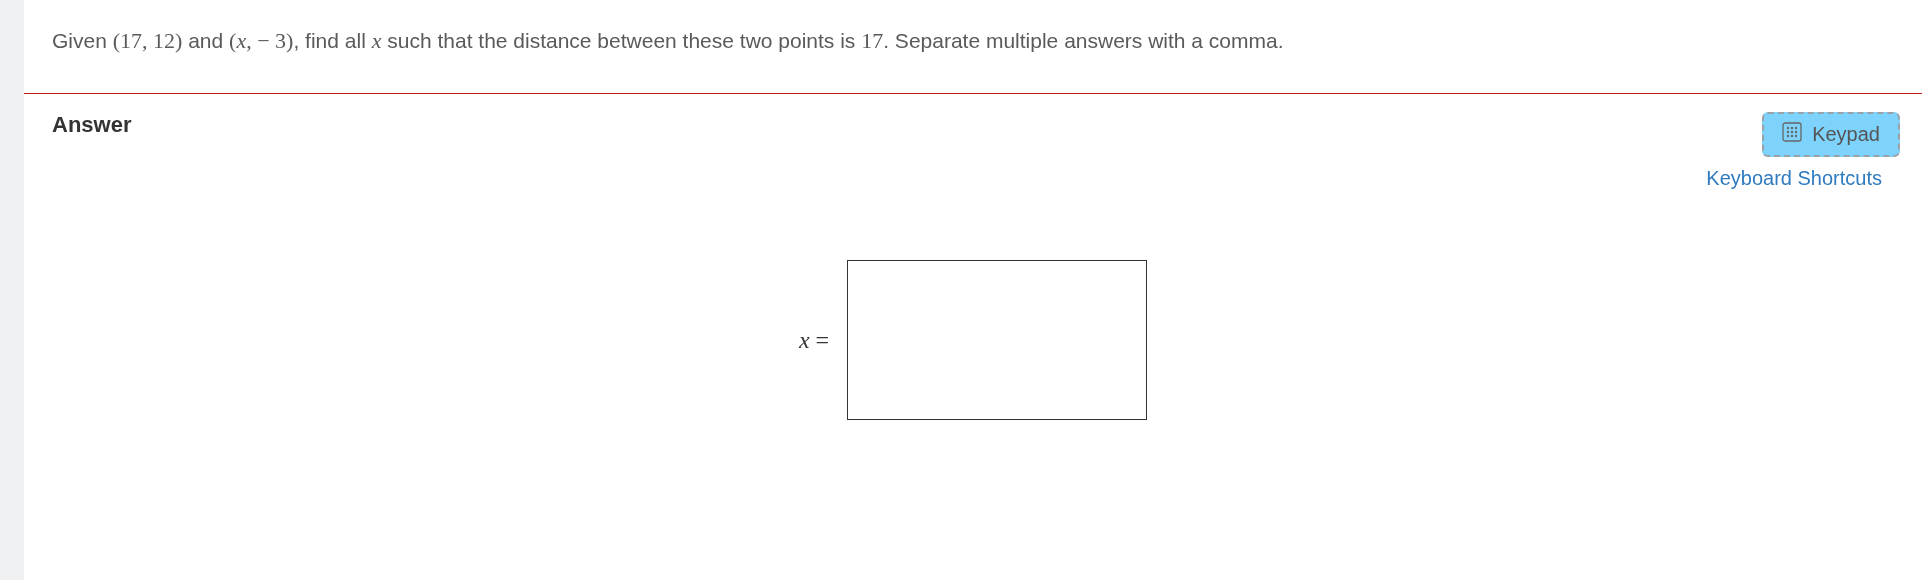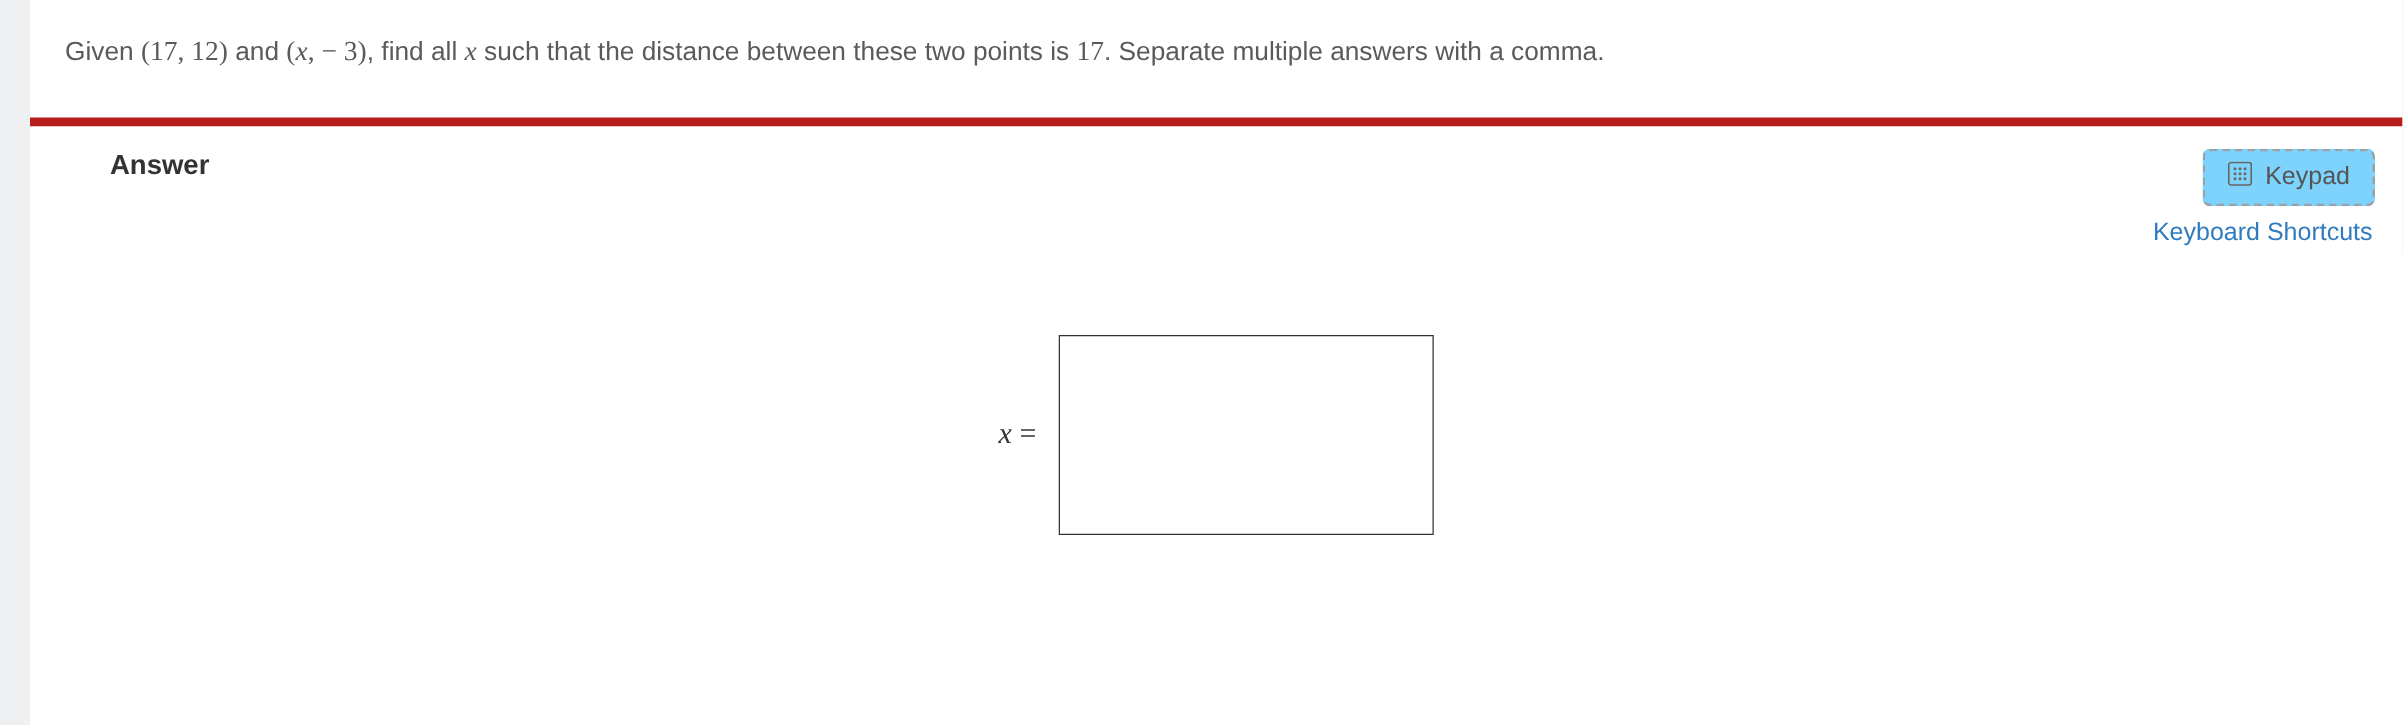--- a/index.html
+++ b/index.html
@@ -12,21 +12,21 @@
   }
   .page {
     background: #fff;
     margin-left: 24px;
     min-height: 580px;
     box-sizing: border-box;
     position: relative;
   }
   .question-area {
     padding: 24px 28px 36px 28px;
-    border-bottom: 7px solid #b91c1c;
+    border-bottom: 1px solid #b91c1c;
     line-height: 1.5;
     font-size: 21px;
     color: #5a5a5a;
   }
   .math-num {
     font-family: "Times New Roman", Times, serif;
     font-size: 22px;
   }
   .math-it {
     font-family: "Times New Roman", Times, serif;
@@ -36,21 +36,20 @@
   .answer-header {
     display: flex;
     justify-content: space-between;
     align-items: flex-start;
     padding: 18px 22px 0 28px;
   }
   .answer-label {
     font-weight: 700;
     color: #333;
     font-size: 22px;
-    margin-left: 36px;
   }
   .right-stack {
     display: flex;
     flex-direction: column;
     align-items: flex-end;
     gap: 10px;
   }
   .keypad-btn {
     display: inline-flex;
     align-items: center;
@@ -64,21 +63,21 @@
     cursor: pointer;
   }
   .keypad-icon {
     display: inline-block;
     vertical-align: middle;
   }
   .kb-shortcuts {
     color: #2f7bbf;
     font-size: 20px;
     cursor: pointer;
-    margin-right: 2px;
+    margin-right: 18px;
   }
   .answer-input-row {
     display: flex;
     align-items: center;
     justify-content: center;
     margin-top: 70px;
   }
   .x-eq {
     font-family: "Times New Roman", Times, serif;
     font-style: italic;

